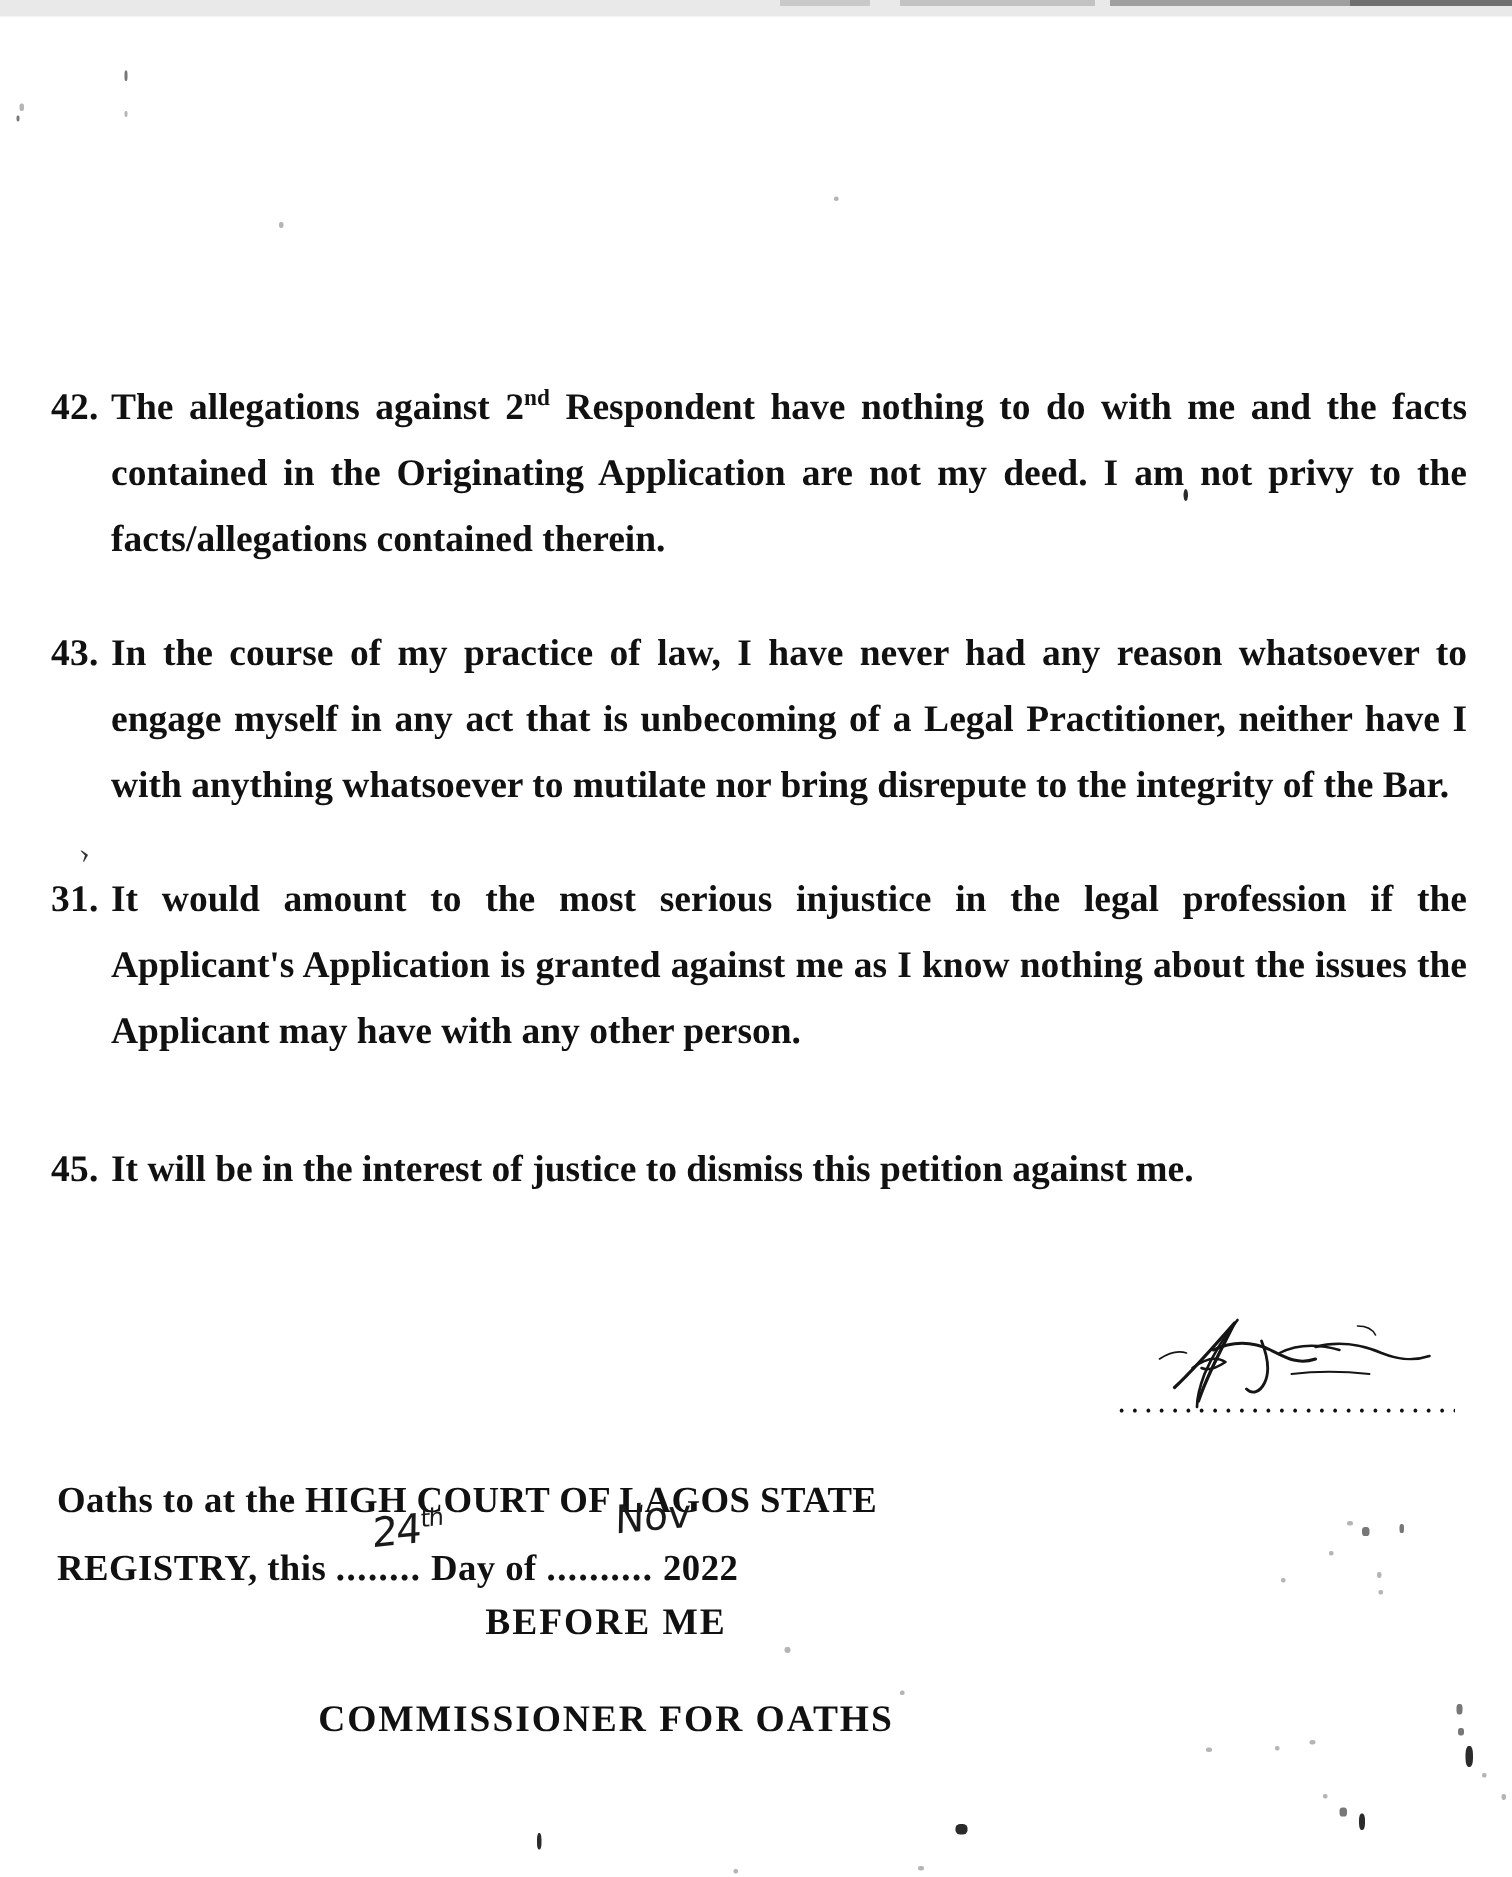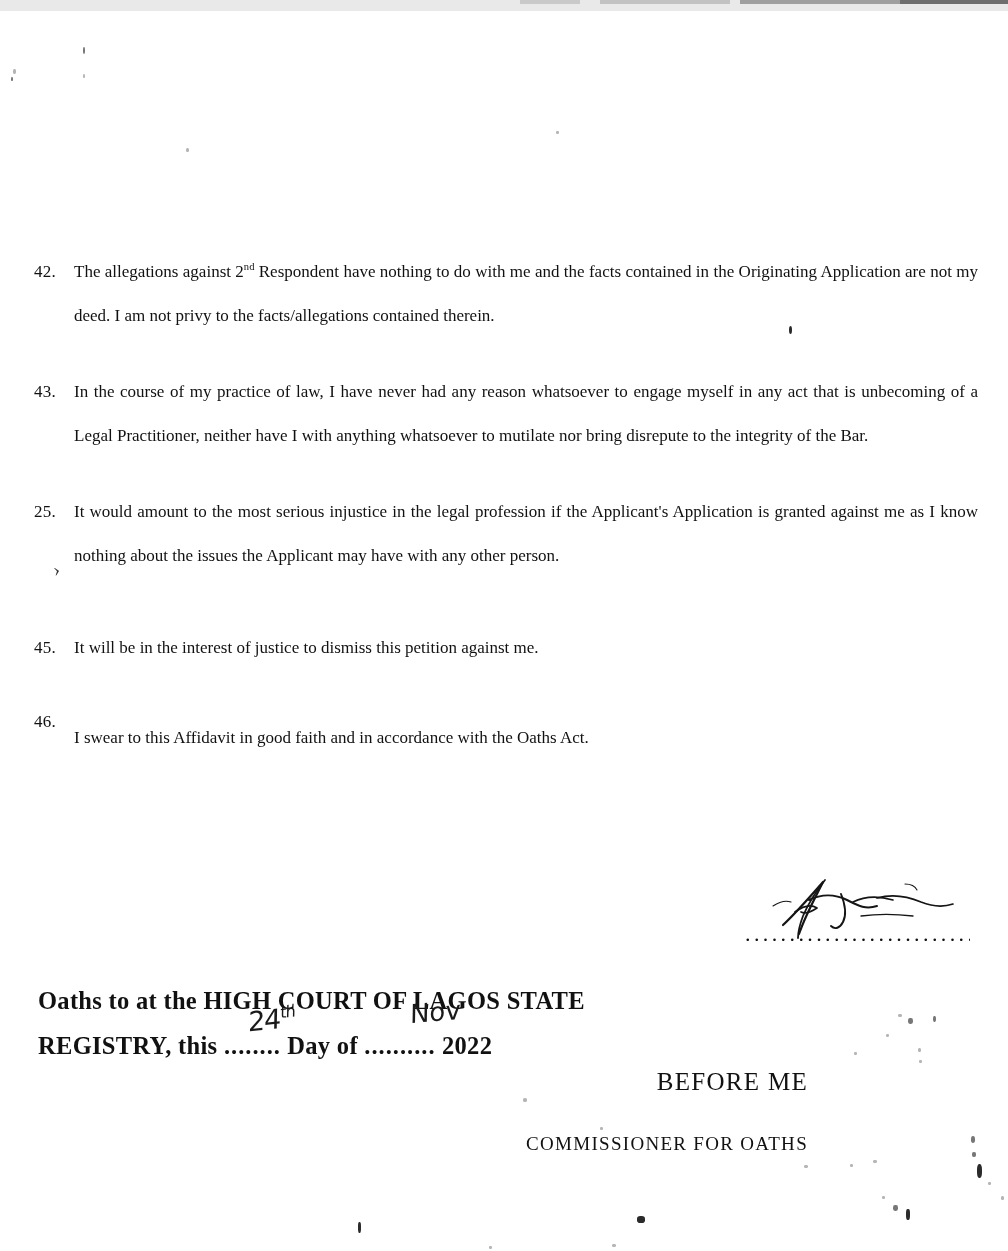--- a/index.html
+++ b/index.html
@@ -43,22 +43,23 @@
     position: absolute;
     left: 34px;
     top: 250px;
     width: 944px;
   }
   .para {
     position: relative;
     display: flex;
     align-items: flex-start;
     margin-bottom: 32px;
-    font-size: 17px;
+    font-size: 25px;
     line-height: 44px;
+    font-weight: bold;
   }
   .para .num {
     flex: 0 0 auto;
     width: 40px;
     text-align: left;
     letter-spacing: 0.2px;
   }
   .para .txt {
     flex: 1 1 auto;
     text-align: justify;
@@ -161,27 +162,27 @@
     font-size: 26px;
     transform: rotate(-5deg) skewX(-6deg);
     letter-spacing: 0px;
   }
 
   
   .footer-line {
     position: absolute;
     width: 808px;
     left: 0;
-    text-align: right;
-    font-family: "Liberation Serif", "DejaVu Serif", serif;
-    font-weight: normal;
+    text-align: center;
+    font-family: "Liberation Serif", "DejaVu Serif", serif;
+    font-weight: bold;
     letter-spacing: 1.3px;
   }
   .before-me { top: 1068px; font-size: 25px; }
-  .commissioner { top: 1133px; font-size: 19px; }
+  .commissioner { top: 1133px; font-size: 25px; }
 
   
   .speck {
     position: absolute;
     background: #2b2b2b;
     border-radius: 40%;
   }
   .speck.faint { background: #b5b5b5; }
   .speck.mid { background: #777; }
 </style>
@@ -209,33 +210,29 @@
       <span class="num">42.</span>
       <span class="txt"><span>The allegations against 2</span><sup>nd</sup><span> Respondent have nothing to do with me and the facts contained in the Originating Application are not my deed. I am not privy to the facts/allegations contained therein.</span></span>
     </div>
 
     <div class="para">
       <span class="num">43.</span>
       <span class="txt">In the course of my practice of law, I have never had any reason whatsoever to engage myself in any act that is unbecoming of a Legal Practitioner, neither have I with anything whatsoever to mutilate nor bring disrepute to the integrity of the Bar.</span>
     </div>
 
     <div class="para">
-      <span class="num">25.</span>
+      <span class="num">31.</span>
       <span class="txt">It would amount to the most serious injustice in the legal profession if the Applicant's Application is granted against me as I know nothing about the issues the Applicant may have with any other person.</span>
     </div>
 
     <div class="para short" style="margin-bottom:30px;align-items:flex-end;">
       <span class="num">45.</span>
       <span class="txt">It will be in the interest of justice to dismiss this petition against me.</span>
     </div>
 
-    <div class="para short">
-      <span class="num">46.</span>
-      <span class="txt">I swear to this Affidavit in good faith and in accordance with the Oaths Act.</span>
-    </div>
 
   </div>
 
   <div class="stray-mark">›</div>
 
   <div class="ink-speck" style="left:789px; top:326px; width:3px; height:8px;"></div>
 
   <div class="sig-block">
     <svg class="sig-scrawl" viewBox="0 0 200 68">
       <g fill="none" stroke="#151515" stroke-linecap="round" stroke-linejoin="round">

